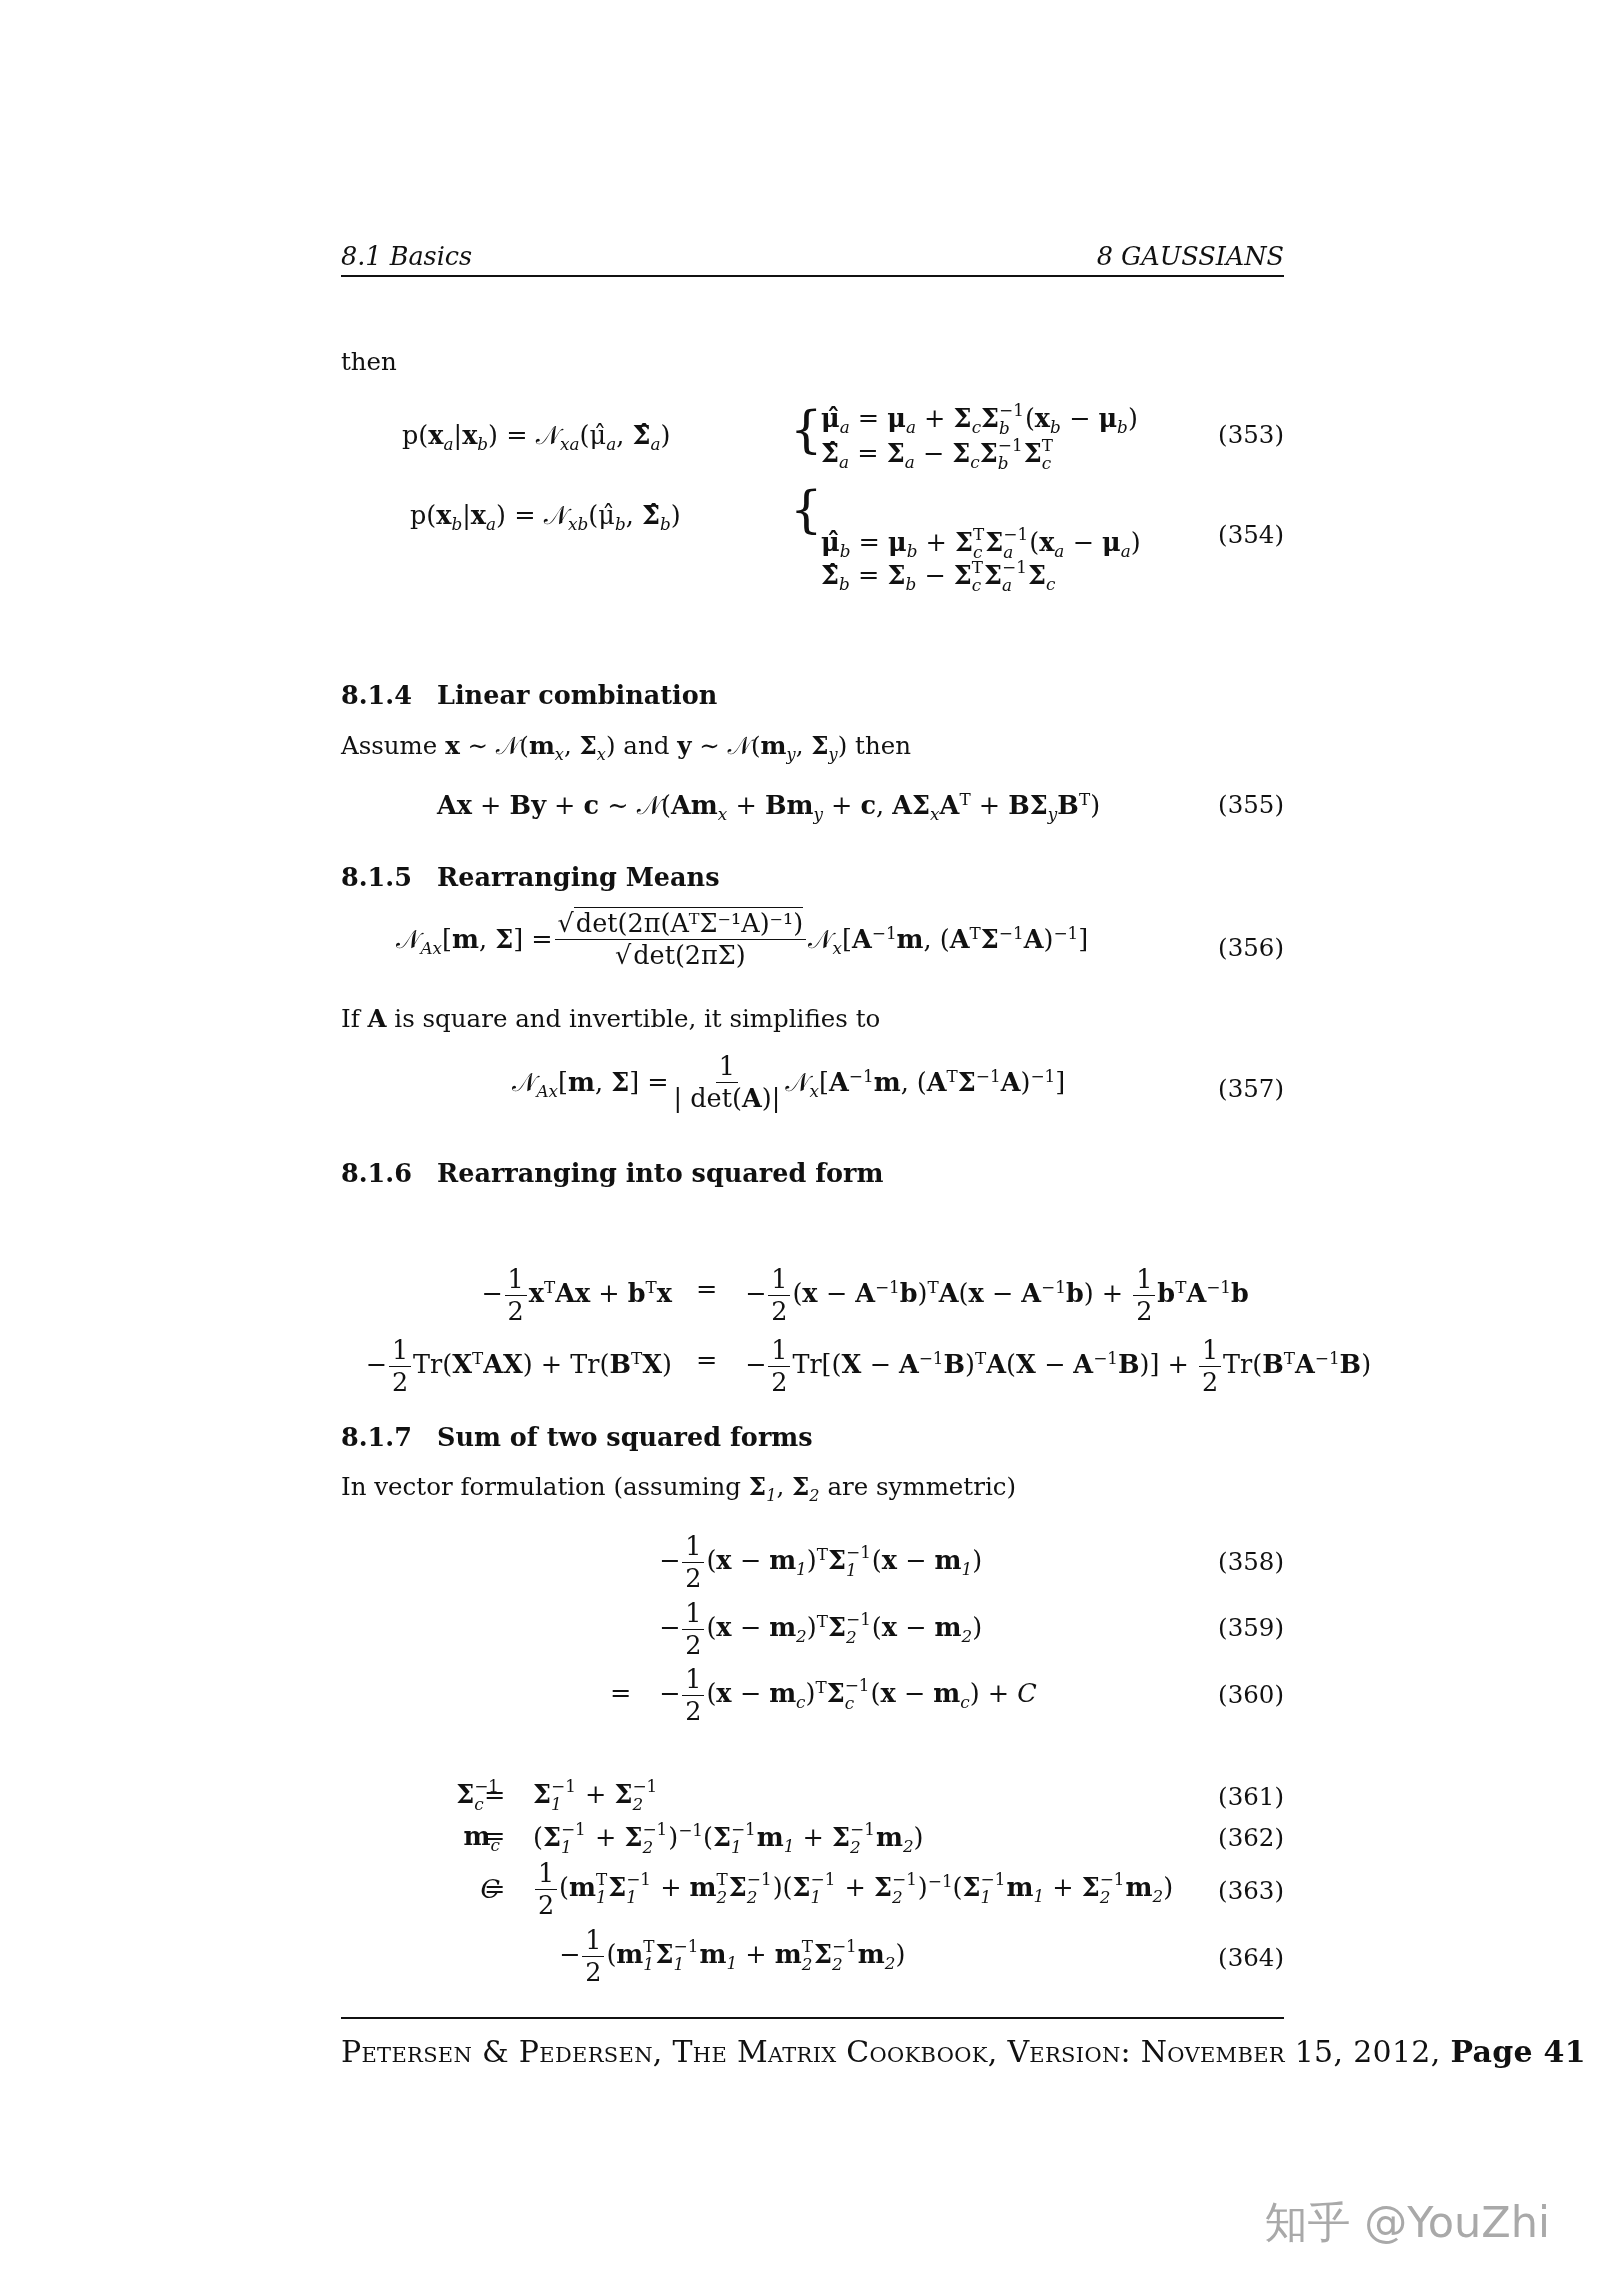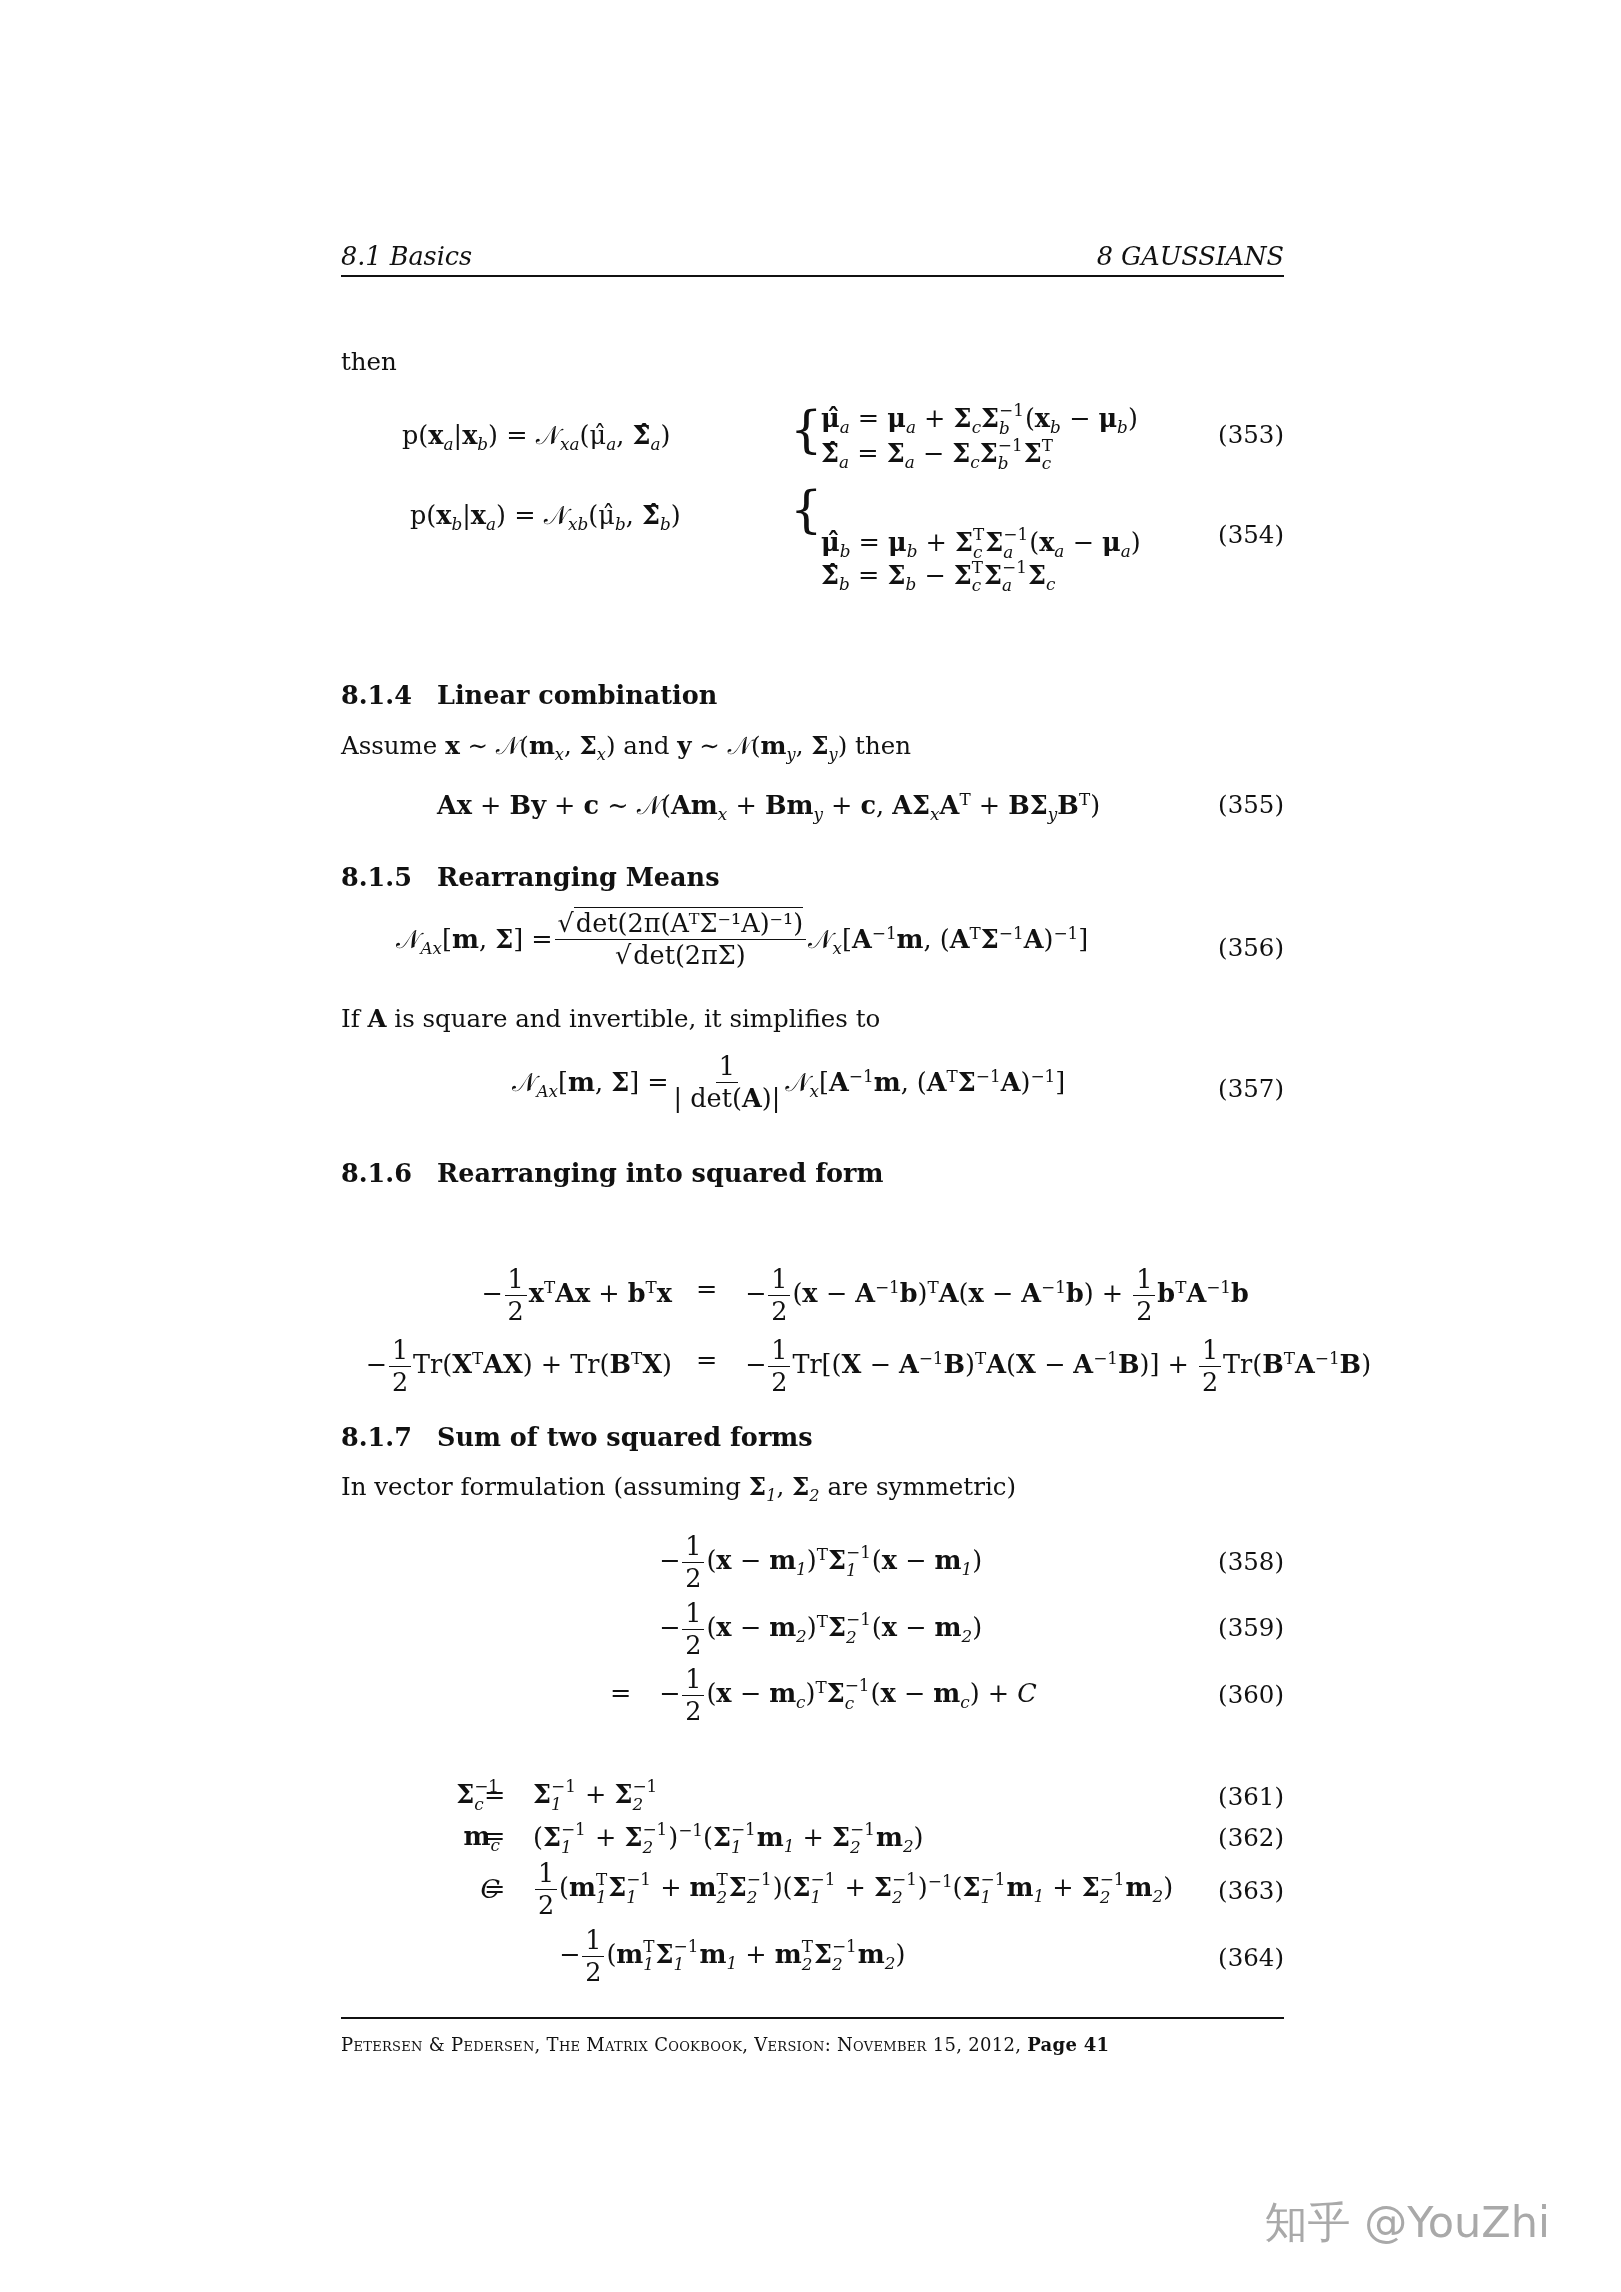--- a/index.html
+++ b/index.html
@@ -15,21 +15,21 @@
   .eq { font-size:25.5px; white-space:nowrap; }
   .eqnum { font-size:24.5px; white-space:nowrap; right:337px; }
   .b { font-weight:bold; font-style:normal; }
   .i { font-style:italic; }
   sup, sub { font-size:0.66em; line-height:0; }
   .frac { display:inline-flex; flex-direction:column; align-items:center; vertical-align:middle; margin:0 2px; }
   .frac .n { border-bottom:1.5px solid #111; padding:0 2.9px; line-height:1.2; }
   .frac .d { padding:0 2.9px; line-height:1.2; }
   .sqrt { border-top:1.5px solid #111; padding-left:2px; }
   .brace { font-size:51px; line-height:1; }
-  .footer { font-size:18px; font-variant:small-caps; left:341px; top:2034px; white-space:nowrap; letter-spacing:0.3px; }
+  .footer { font-size:30px; font-variant:small-caps; left:341px; top:2034px; white-space:nowrap; letter-spacing:0.3px; }
   .footer .pg { font-variant:normal; font-weight:bold; }
   .watermark { right:71px; top:2194px; font-family:"DejaVu Sans","Liberation Sans",sans-serif; font-size:43px; color:#a9a9a9; white-space:nowrap; }
 </style>
 </head>
 <body>
 
 <div class="page">
 
   <div class="abs hdr" style="left:341px;">8.1   Basics</div>
   <div class="abs hdr" style="right:337px;">8   GAUSSIANS</div>

